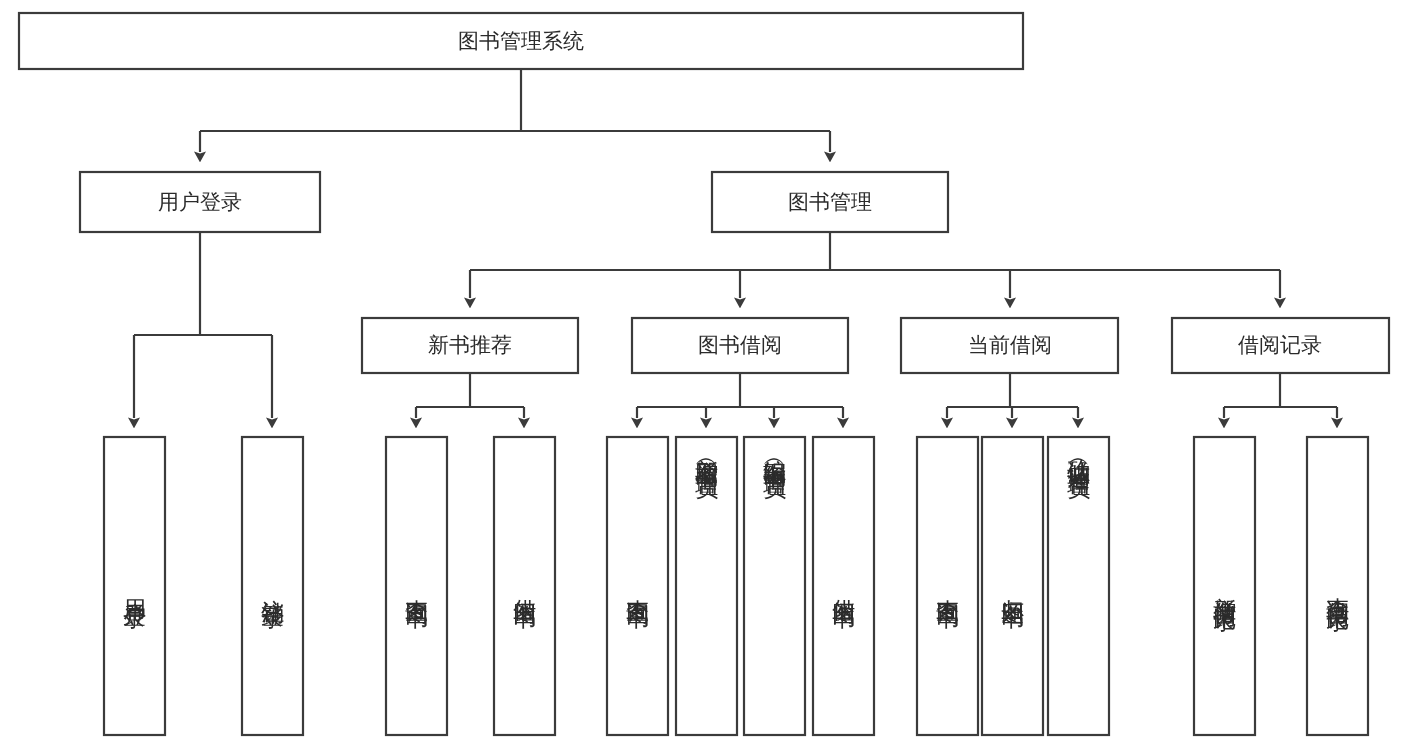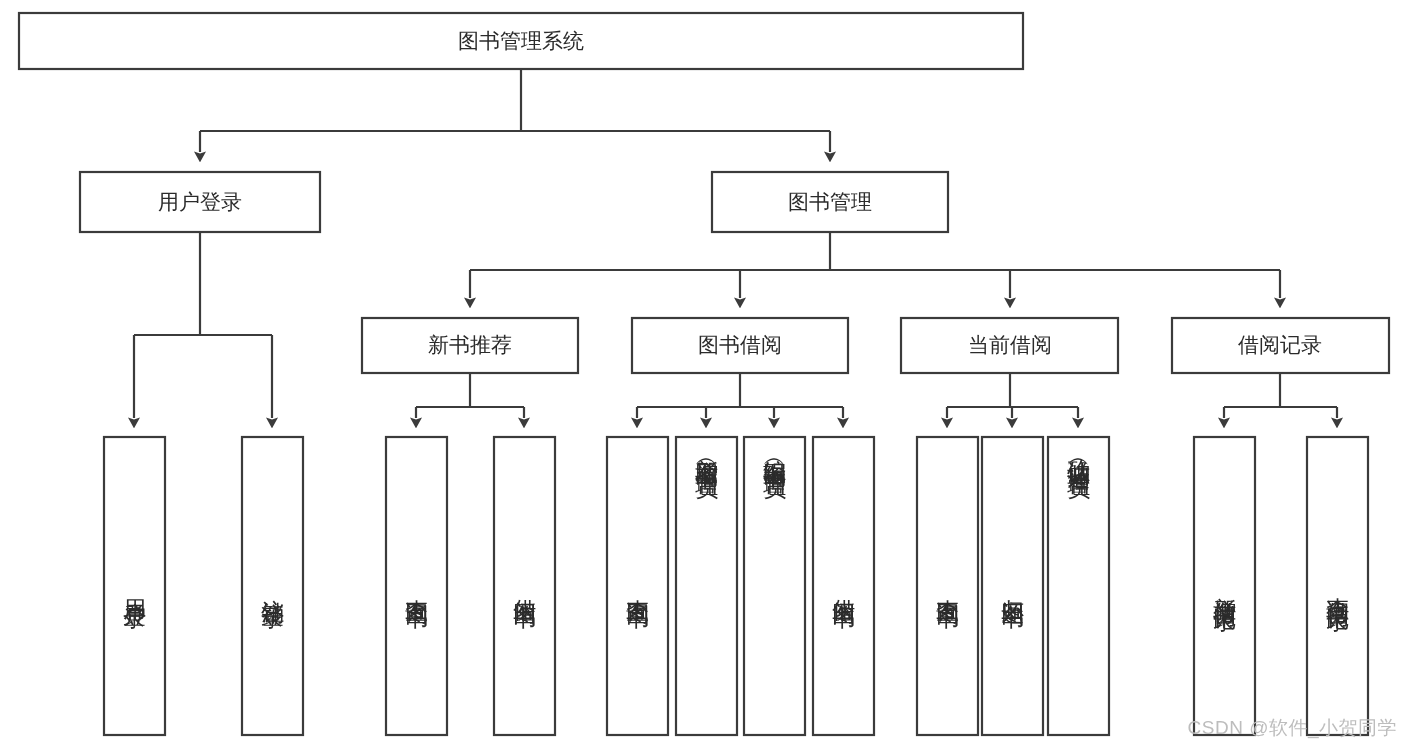--- a/index.html
+++ b/index.html
@@ -206,15 +206,14 @@
     <span class="vtext">确认归还（管理员）</span>
   </div>
 
   <div class="vtext-wrap" style="left:1194px; top:437px; width:61px; height:298px; align-items:center;">
     <span class="vtext">新增借阅记录</span>
   </div>
   <div class="vtext-wrap" style="left:1307px; top:437px; width:61px; height:298px; align-items:center;">
     <span class="vtext">查询借阅记录</span>
   </div>
 
-  <div class="watermark">CSDN @软件_小贺同学</div>
 
 </div>
 
 </body></html>

